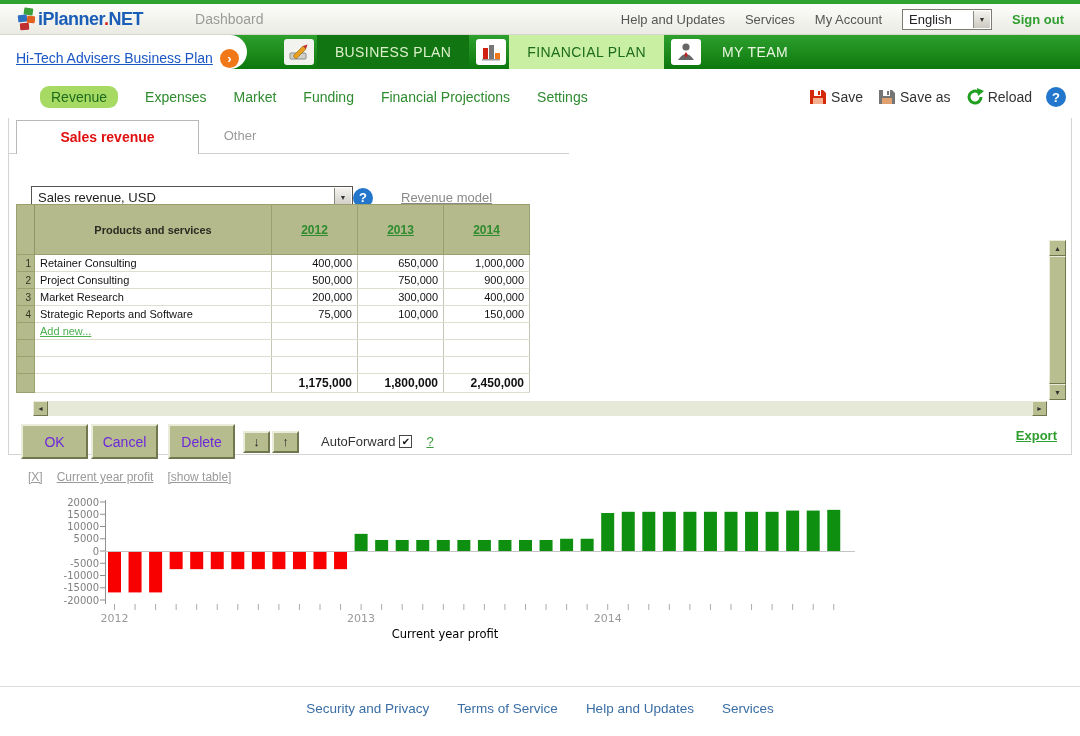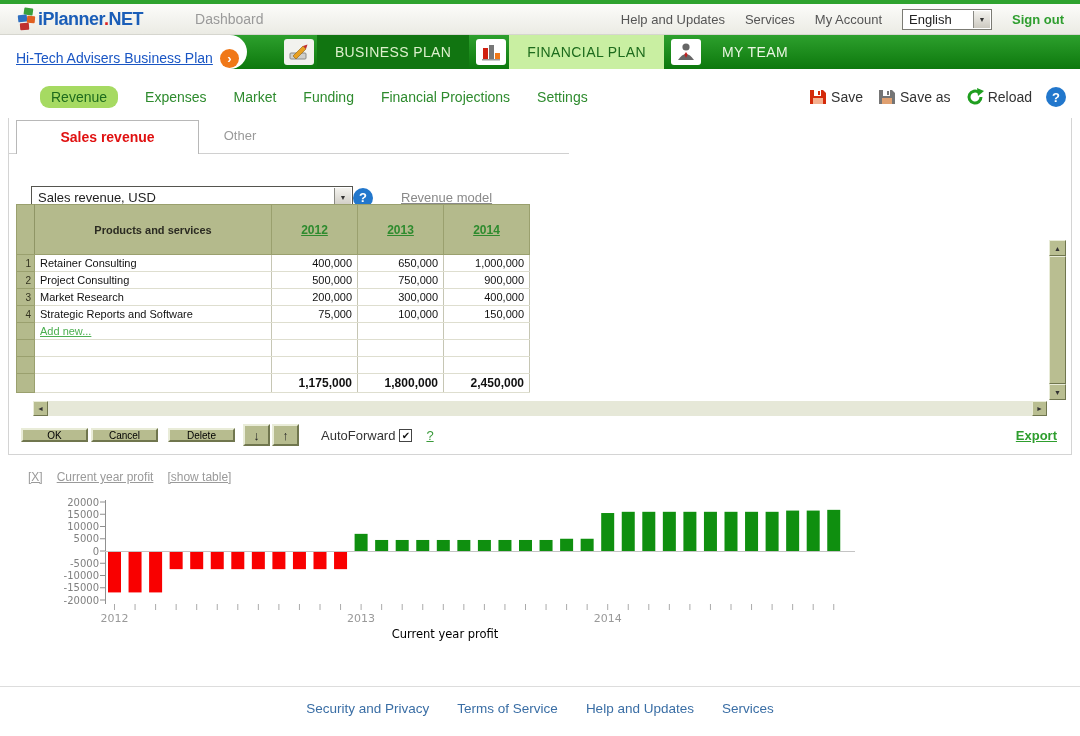--- a/index.html
+++ b/index.html
@@ -87,22 +87,22 @@
   .sb-face { background:#b9be91; border:1px solid; border-color:#e9ecd8 #70764e #70764e #e9ecd8;
              display:flex; align-items:center; justify-content:center; color:#333; }
   #vscroll { position:absolute; left:1040px; top:122px; width:17px; height:160px; background:#e6e8d8; }
   #vscroll .sb-btn { position:absolute; left:0; width:17px; height:16px; font-size:7px; }
   #vscroll-thumb { position:absolute; left:0; top:16px; width:17px; height:128px; }
   #hscroll { position:absolute; left:24px; top:283px; width:1014px; height:15px; background:#e6e8d8; }
   #hscroll .sb-btn { position:absolute; top:0; height:15px; width:15px; font-size:7px; }
 
   
   #btn-row { position:absolute; left:12px; top:306px; display:flex; align-items:center; }
-  .olive-btn { width:67px; height:14px; background:#b7bc8f; border:2px solid;
-               border-color:#e9ecd8 #70764e #70764e #e9ecd8; color:#000000; font-size:10px;
+  .olive-btn { width:67px; height:35px; background:#b7bc8f; border:2px solid;
+               border-color:#e9ecd8 #70764e #70764e #e9ecd8; color:#6d28d9; font-size:14px;
                display:flex; align-items:center; justify-content:center; }
   .arrow-btn { width:27px; height:22px; color:#222; font-size:13px; }
   #autoforward-wrap { display:flex; align-items:center; margin-left:22px; gap:4px; font-size:13px; color:#333; }
   #af-checkbox { width:13px; height:13px; border:1px solid #444; background:#fff; font-size:10px;
                  line-height:11px; text-align:center; color:#111; }
   #af-help { color:#3a9a3a; font-size:13px; text-decoration:underline; margin-left:10px; }
   #export-link { position:absolute; right:14px; top:310px; color:#2e9e2e; font-weight:bold;
                  font-size:13px; text-decoration:underline; }
 
   

